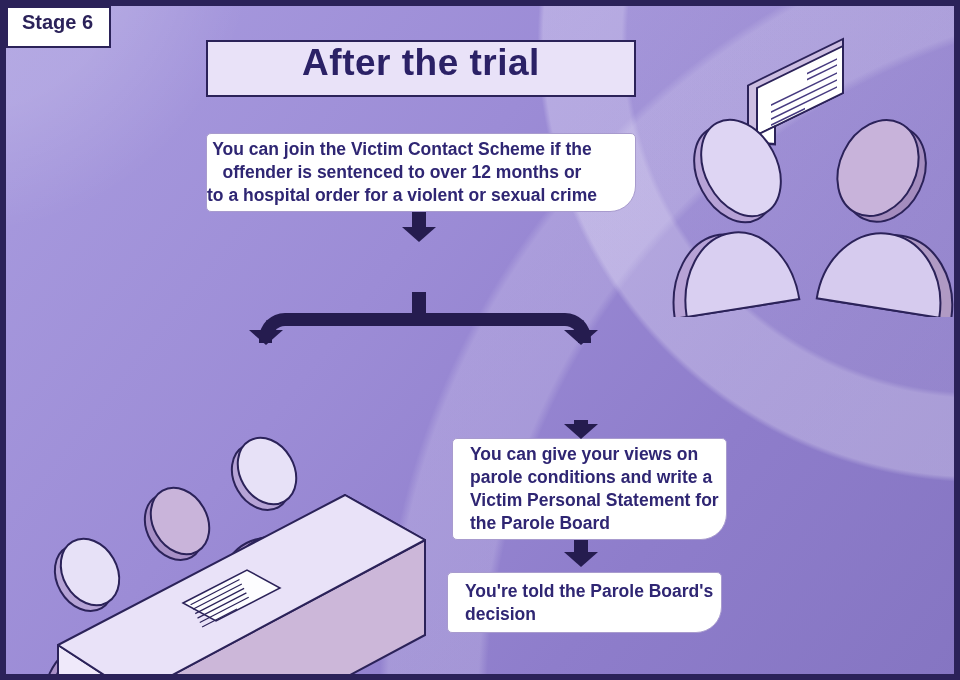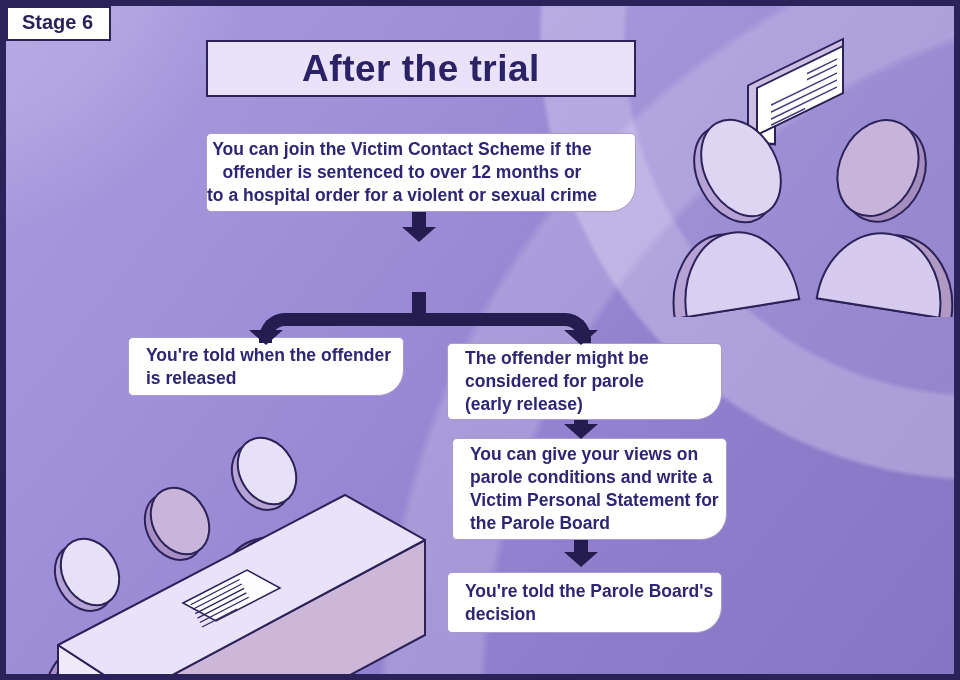--- a/index.html
+++ b/index.html
@@ -13,27 +13,27 @@
       radial-gradient(circle 900px at 1180px 700px, rgba(244,241,253,0) 0 77%, rgba(244,241,253,0.20) 78% 88%, rgba(244,241,253,0) 89%),
       radial-gradient(circle 420px at -40px -60px, rgba(255,255,255,0.14) 0 40%, rgba(255,255,255,0) 70%),
       linear-gradient(128deg,#a99cdf 0%,#9c8cd6 40%,#8e7dcb 72%,#8575c2 100%);
   }
   .frame{
     position:absolute;inset:0;border:6px solid #2b2259;z-index:9;pointer-events:none;
   }
   .badge{
     position:absolute;left:6px;top:6px;z-index:10;
     background:#ffffff;border:2px solid #2b2259;
-    padding:3px 16px 5px 14px;
+    padding:3px 16px 12px 14px;
     font-size:20px;font-weight:bold;color:#2b2259;
   }
   .title-box{
     position:absolute;left:206px;top:40px;width:430px;height:57px;
     background:#e9e2f8;border:2px solid #2b2259;box-sizing:border-box;
-    display:flex;align-items:center;justify-content:center;z-index:2;
+    display:flex;justify-content:center;z-index:2;
   }
   .title-box .t{
     font-size:37px;font-weight:bold;color:#2b2166;letter-spacing:.5px;
   }
   .box{
     position:absolute;box-sizing:border-box;z-index:2;
     background:#ffffff;border:1px solid #a89bce;
     border-radius:5px 5px 26px 5px;
     display:flex;align-items:center;justify-content:flex-start;
     color:#2f2673;font-weight:bold;font-size:17.5px;line-height:23px;
@@ -169,29 +169,20 @@
   </div>
   <div class="title-box">
     <span class="t">After the trial</span>
   </div>
 
   <div class="box b1">
     <span class="txt">You can join the Victim Contact Scheme if the
 offender is sentenced to over 12 months or
 to a hospital order for a violent or sexual crime</span>
   </div>
-  <div class="box b3a la">
-    <span class="txt">You're told when the offender
-is released</span>
-  </div>
-  <div class="box b3b la">
-    <span class="txt">The offender might be
-considered for parole
-(early release)</span>
-  </div>
   <div class="box b4 la">
     <span class="txt">You can give your views on
 parole conditions and write a
 Victim Personal Statement for
 the Parole Board</span>
   </div>
   <div class="box b5 la">
     <span class="txt">You're told the Parole Board's
 decision</span>
   </div>

